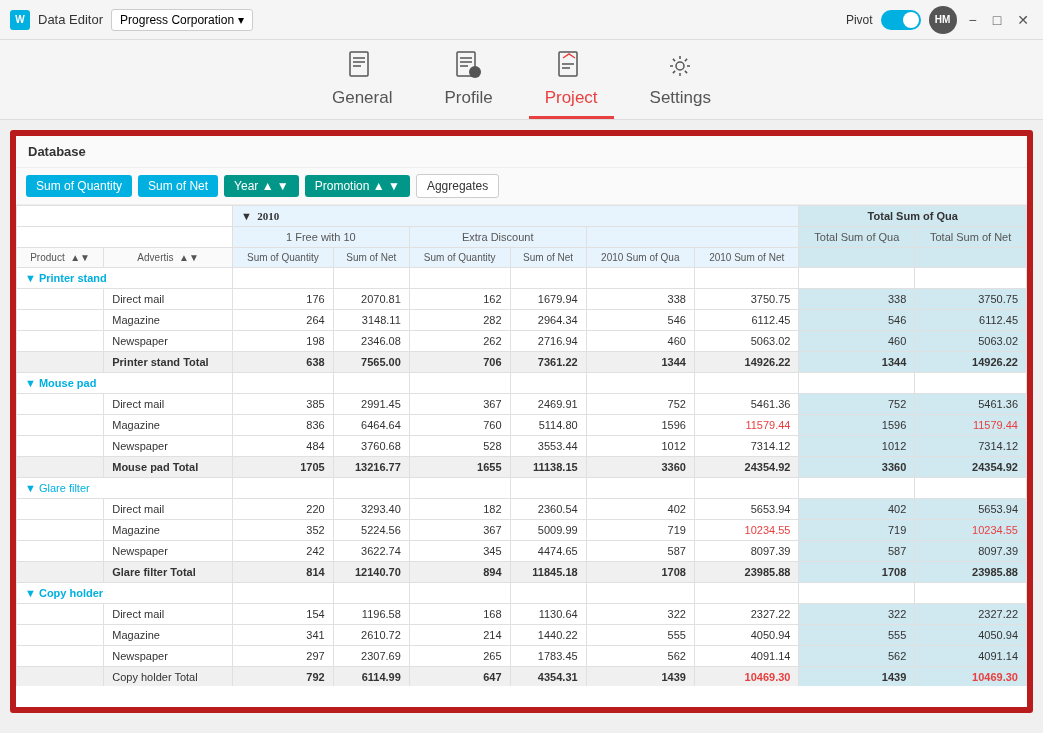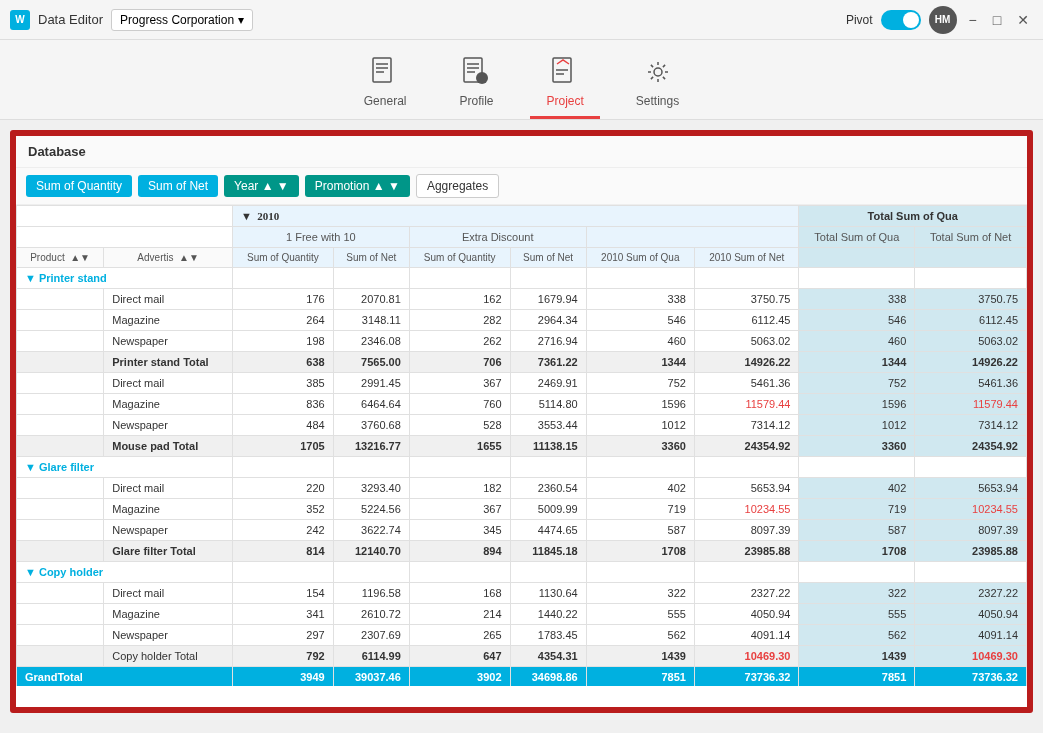--- a/index.html
+++ b/index.html
@@ -19,21 +19,21 @@
     .toggle { width: 40px; height: 20px; background: #00b0e0; border-radius: 10px; position: relative; cursor: pointer; }
     .toggle-dot { width: 16px; height: 16px; background: white; border-radius: 50%; position: absolute; top: 2px; right: 2px; }
     .user-badge { width: 28px; height: 28px; background: #555; border-radius: 50%; display: flex; align-items: center; justify-content: center; color: white; font-size: 10px; font-weight: bold; }
     .win-btn { background: none; border: none; cursor: pointer; font-size: 14px; color: #555; padding: 0 4px; }
 
     
     .nav-bar {
       display: flex; align-items: flex-end; justify-content: center; background: #f5f5f5;
       border-bottom: 1px solid #ddd; padding: 0 20px; height: 80px; gap: 20px;
     }
-    .nav-item { display: flex; flex-direction: column; align-items: center; padding: 8px 16px; cursor: pointer; color: #555; font-size: 12px; gap: 4px; border-bottom: 3px solid transparent; }
+    .nav-item { display: flex; flex-direction: column; align-items: center; padding: 8px 16px; cursor: pointer; color: #555; font-size: 17px; gap: 4px; border-bottom: 3px solid transparent; }
     .nav-item.active { color: #e84040; border-bottom: 3px solid #e84040; }
     .nav-icon { width: 36px; height: 36px; display: flex; align-items: center; justify-content: center; }
 
     
     .main-content { background: white; margin: 10px; border: 6px solid #b91c1c; border-radius: 3px; height: calc(100% - 150px); overflow: hidden; }
     .section-header { padding: 8px 12px; font-size: 13px; font-weight: 600; color: #333; border-bottom: 1px solid #eee; background: #fafafa; }
 
     
     .toolbar { display: flex; align-items: center; padding: 6px 10px; background: #fafafa; border-bottom: 1px solid #eee; gap: 6px; }
     .btn-filter { display: flex; align-items: center; gap: 4px; padding: 4px 10px; border-radius: 3px; border: none; cursor: pointer; font-size: 12px; font-weight: 500; }
@@ -252,20 +252,31 @@
             <td style="font-weight: 600;">Printer stand Total</td>
             <td class="num" style="font-weight: 600;">638</td>
             <td class="num" style="font-weight: 600;">7565.00</td>
             <td class="num" style="font-weight: 600;">706</td>
             <td class="num" style="font-weight: 600;">7361.22</td>
             <td class="num" style="font-weight: 600;">1344</td>
             <td class="num" style="font-weight: 600;">14926.22</td>
             <td class="num" style="font-weight: 600; background: rgb(208, 232, 240);">1344</td>
             <td class="num" style="font-weight: 600; background: rgb(208, 232, 240);">14926.22</td>
           </tr>
+          <tr class="product-group">
+            <td colspan="2" style="color: rgb(0, 176, 224); font-weight: 600; cursor: pointer;">▼  Mouse pad</td>
+            <td></td>
+            <td></td>
+            <td></td>
+            <td></td>
+            <td></td>
+            <td></td>
+            <td></td>
+            <td></td>
+          </tr>
           <tr class="data-row">
             <td></td>
             <td>Direct mail</td>
             <td class="num">385</td>
             <td class="num">2991.45</td>
             <td class="num">367</td>
             <td class="num">2469.91</td>
             <td class="num">752</td>
             <td class="num">5461.36</td>
             <td class="num" style="background: rgb(208, 232, 240);">752</td>
@@ -301,21 +312,21 @@
             <td class="num" style="font-weight: 600;">1705</td>
             <td class="num" style="font-weight: 600;">13216.77</td>
             <td class="num" style="font-weight: 600;">1655</td>
             <td class="num" style="font-weight: 600;">11138.15</td>
             <td class="num" style="font-weight: 600;">3360</td>
             <td class="num" style="font-weight: 600;">24354.92</td>
             <td class="num" style="font-weight: 600; background: rgb(208, 232, 240);">3360</td>
             <td class="num" style="font-weight: 600; background: rgb(208, 232, 240);">24354.92</td>
           </tr>
           <tr class="product-group">
-            <td colspan="2" style="color: rgb(0, 176, 224); font-weight: 700; cursor: pointer;">▼  Glare filter</td>
+            <td colspan="2" style="color: rgb(0, 176, 224); font-weight: 400; cursor: pointer;">▼  Glare filter</td>
             <td></td>
             <td></td>
             <td></td>
             <td></td>
             <td></td>
             <td></td>
             <td></td>
             <td></td>
           </tr>
           <tr class="data-row">

